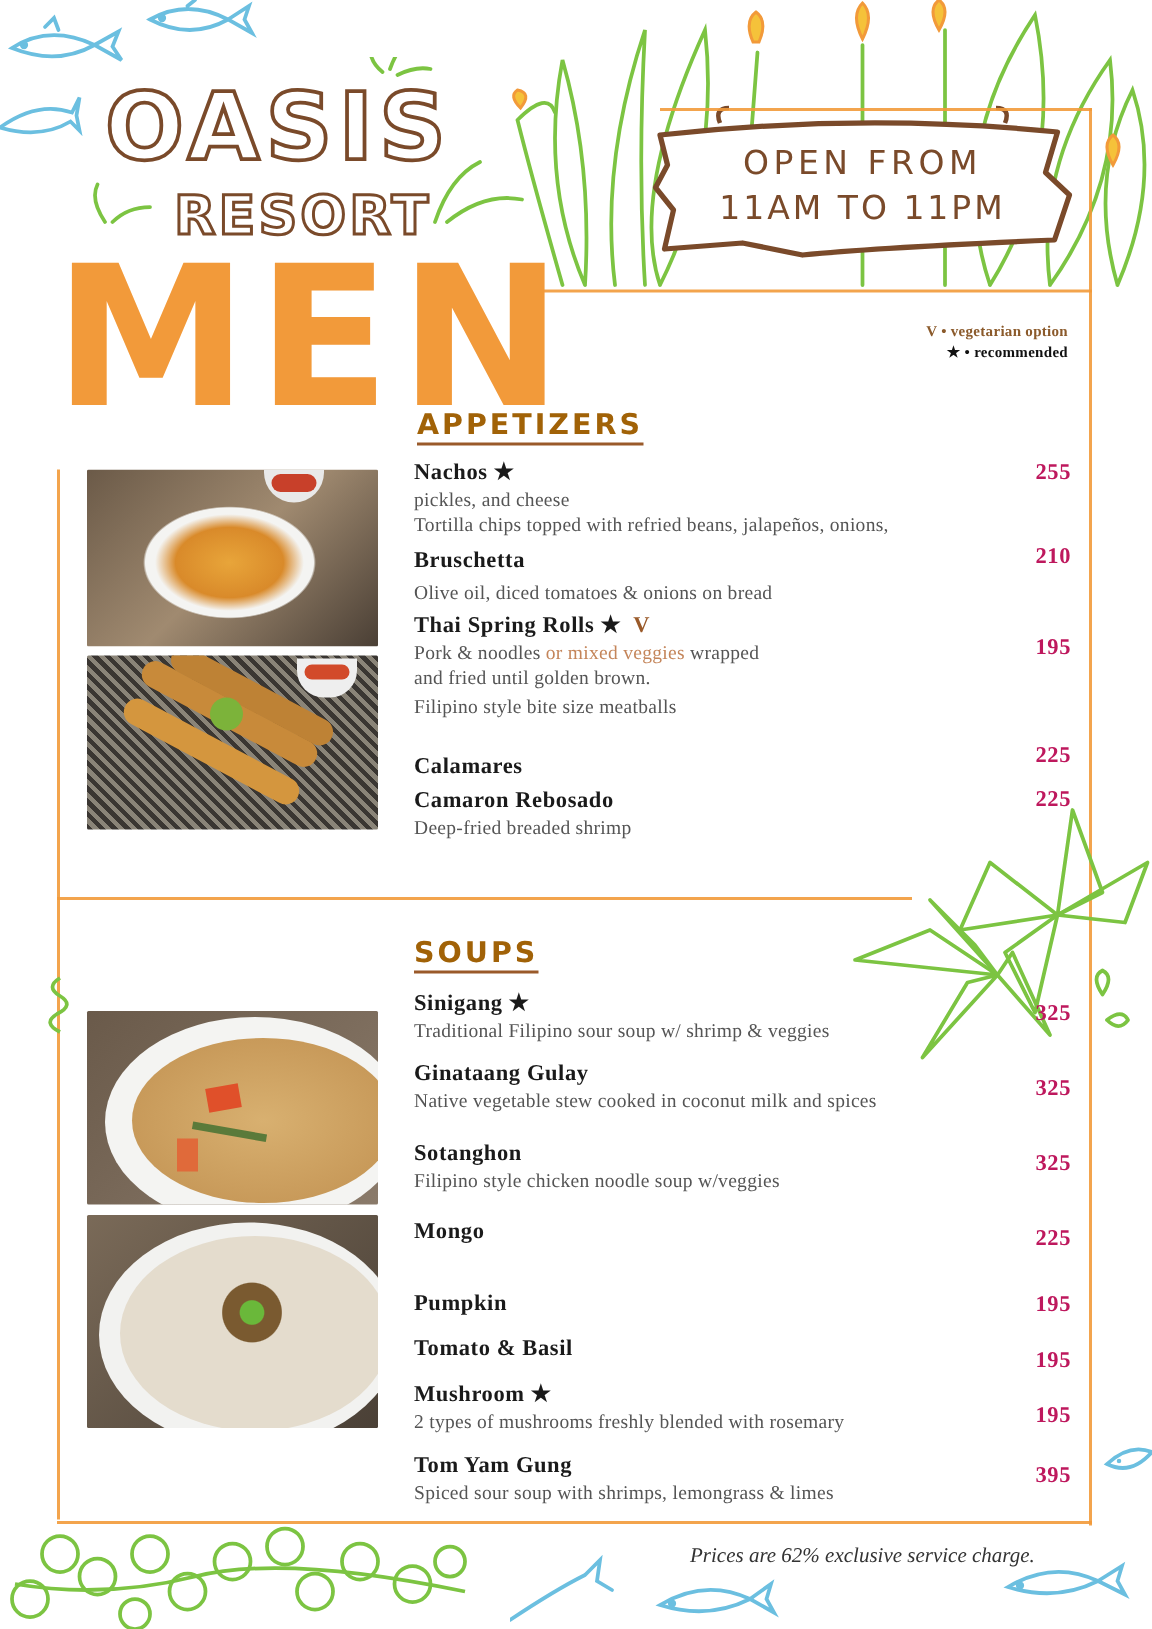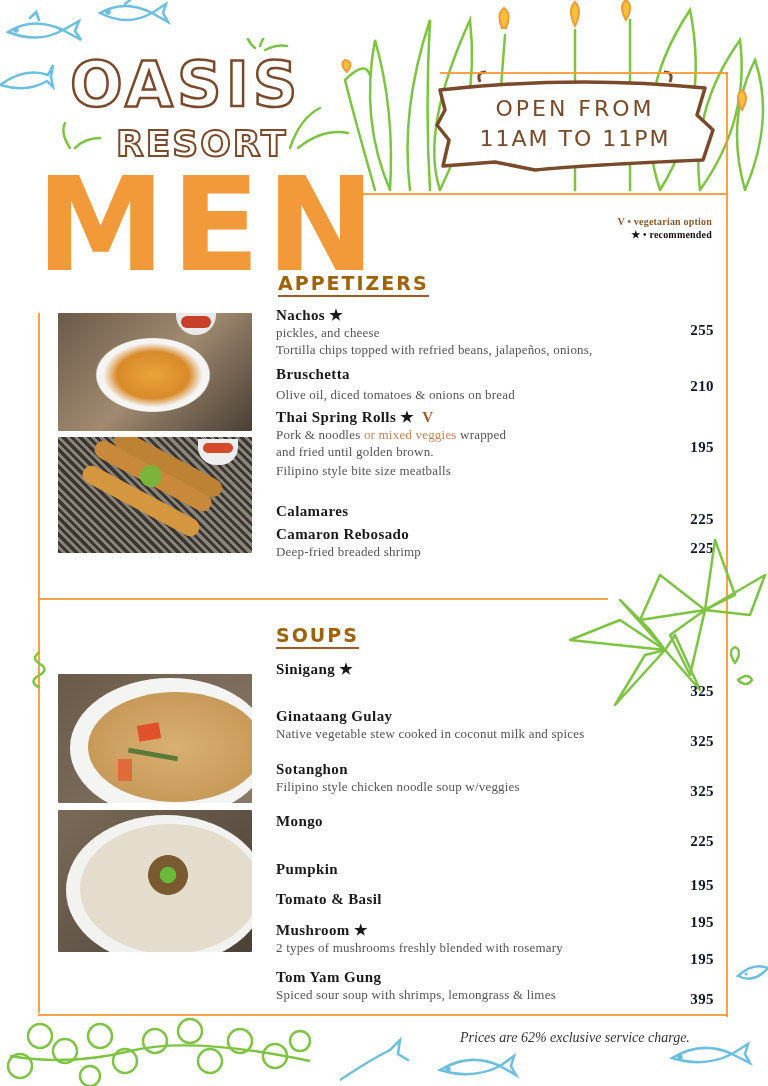--- a/index.html
+++ b/index.html
@@ -23,21 +23,21 @@
   .section-title {
     position: absolute; font-family: "DejaVu Sans", sans-serif; font-weight: bold;
     color: #a16207; font-size: 19px; letter-spacing: 2px;
     border-bottom: 2px solid #9a5a2a; padding-bottom: 1px; line-height: 22px;
   }
   .item { position: absolute; left: 276px; width: 440px; }
   .item .name { font-weight: bold; font-size: 15px; color: #1a1a1a; letter-spacing: 0.4px; line-height: 18px; }
   .item .desc { font-size: 13px; color: #555; line-height: 17px; letter-spacing: 0.2px; }
   .item .desc .hl { color: #c4855a; }
   .item .vmark { color: #9a5a2a; margin-left: 8px; }
-  .price { position: absolute; right: 54px; font-weight: bold; font-size: 15px; color: #0f172a; letter-spacing: 0.4px; margin-top: 15px; }
+  .price { position: absolute; right: 54px; font-weight: bold; font-size: 15px; color: #be185d; letter-spacing: 0.4px; }
 
   .photo { position: absolute; left: 58px; width: 194px; border-radius: 1px; overflow: hidden; }
   .footnote { position: absolute; left: 460px; top: 1030px; font-style: italic; font-size: 14px; color: #333; }
 </style>
 </head>
 <body>
 
 <svg class="abs" style="left:0;top:0" width="180" height="110" viewBox="0 0 180 110">
   <g fill="none" stroke="#6bbfe0" stroke-width="2.5" stroke-linecap="round">
     <path d="M8 32 q25 -16 55 -2 q-25 14 -55 2z M63 30 l16 -9 l-4 10 l6 9 z M30 18 l6 -6 l3 8"></path>
@@ -191,20 +191,21 @@
   <div style="position:absolute;left:70px;top:78px;width:50px;height:5px;background:#5a7a3a;transform:rotate(10deg)"></div>
 </div>
 <div class="photo" style="top:810px;height:142px;background:linear-gradient(135deg,#7a6a58,#4a4036);">
   <div style="position:absolute;left:8px;top:5px;width:200px;height:150px;border-radius:50%;background:#f2f2f0"></div>
   <div style="position:absolute;left:22px;top:14px;width:180px;height:130px;border-radius:50%;background:#e4dccd"></div>
   <div style="position:absolute;left:80px;top:40px;width:60px;height:50px;border-radius:50%;background:radial-gradient(circle,#6ab83a 0 20%,#7a5a30 22% 50%,transparent 52%)"></div>
 </div>
 
 <div class="item" style="top:660px">
   <div class="name">Sinigang ★</div>
+  <div class="desc">Traditional Filipino sour soup w/ shrimp &amp; veggies</div>
 </div>
 <div class="price" style="top:668px">325</div>
 
 <div class="item" style="top:707px">
   <div class="name">Ginataang Gulay</div>
   <div class="desc">Native vegetable stew cooked in coconut milk and spices</div>
 </div>
 <div class="price" style="top:718px">325</div>
 
 <div class="item" style="top:760px">

